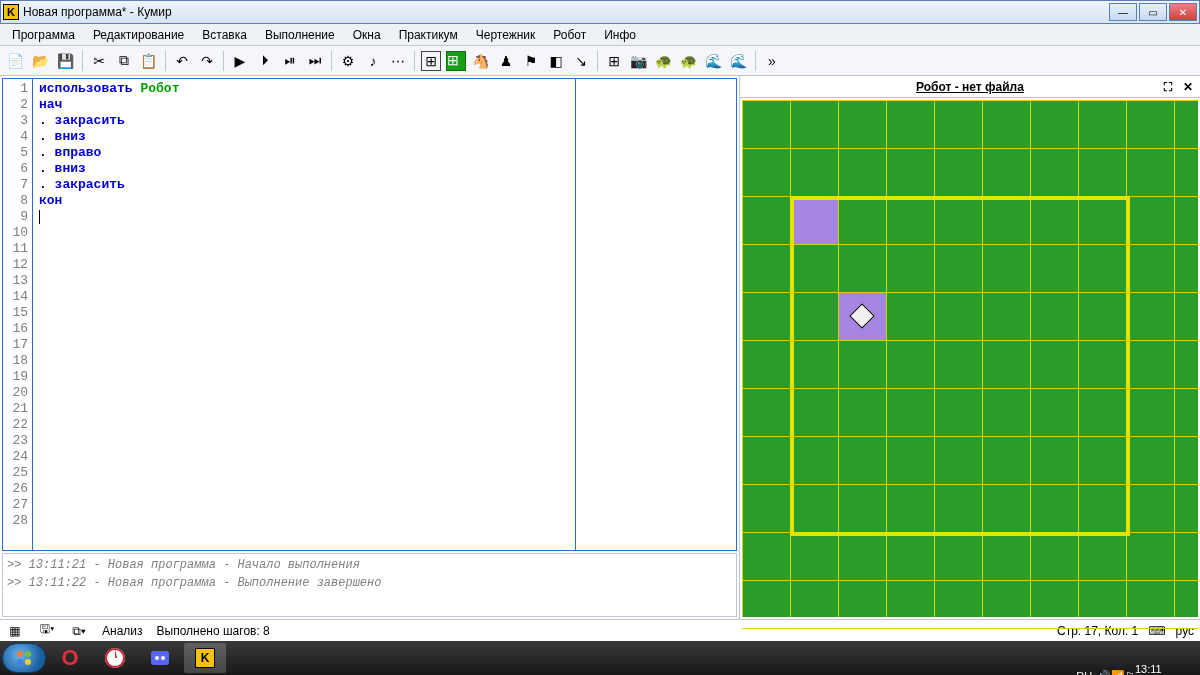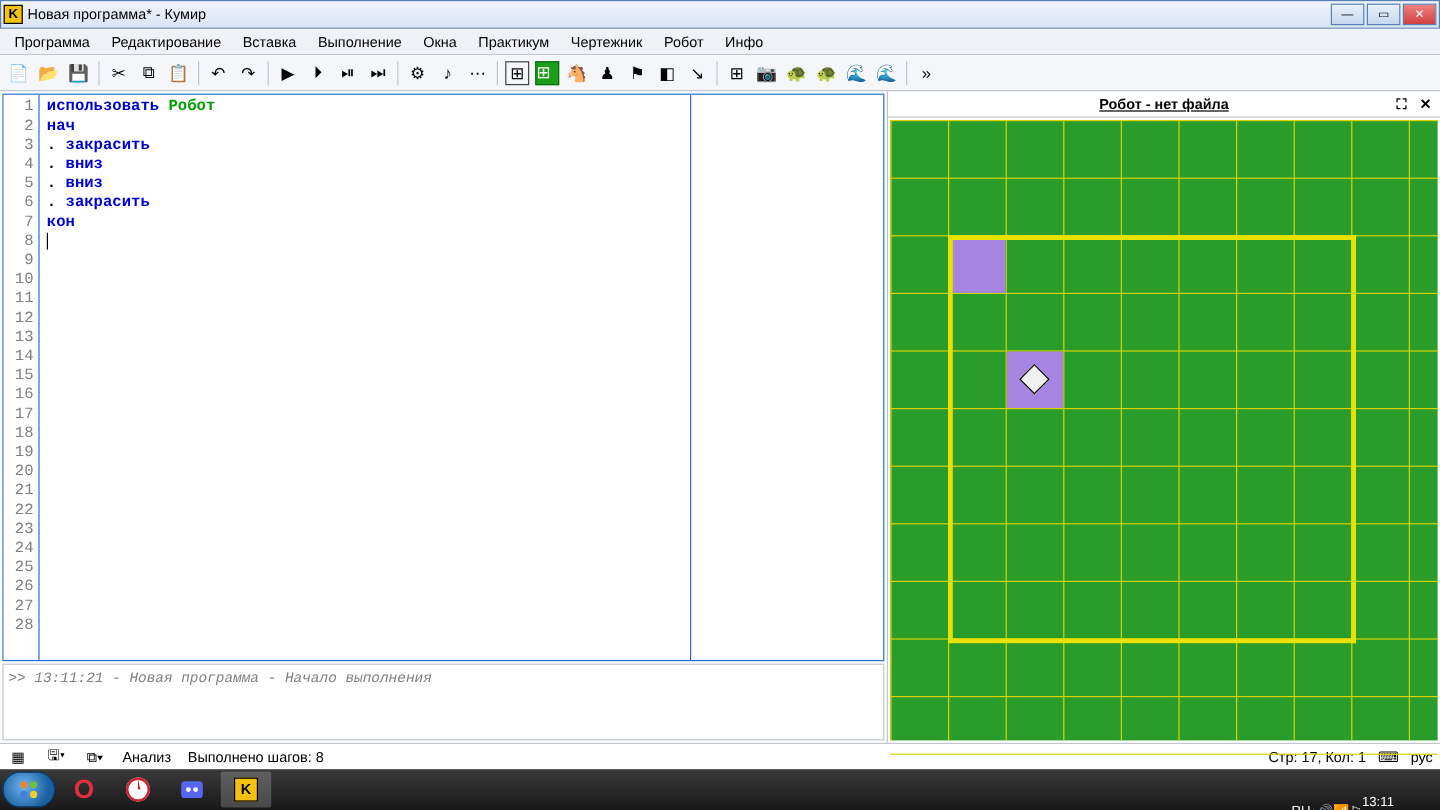--- a/index.html
+++ b/index.html
@@ -198,20 +198,21 @@
           <div>26</div>
           <div>27</div>
           <div>28</div>
         </div>
       <div class="code" id="code">
         <div class="vline"></div>
       <div class="line"><span class="kw-blue">использовать </span><span class="kw-green">Робот</span></div>
           <div class="line"><span class="kw-blue">нач</span></div>
           <div class="line"><span class="kw-black">. </span><span class="kw-blue">закрасить</span></div>
           <div class="line"><span class="kw-black">. </span><span class="kw-blue">вниз</span></div>
+          <div class="line"><span class="kw-black">. </span><span class="kw-blue">вправо</span></div>
           <div class="line"><span class="kw-black">. </span><span class="kw-blue">вниз</span></div>
           <div class="line"><span class="kw-black">. </span><span class="kw-blue">закрасить</span></div>
           <div class="line"><span class="kw-blue">кон</span></div>
           <div class="line"></div>
           <div class="line"></div>
           <div class="line"></div>
           <div class="line"></div>
           <div class="line"></div>
           <div class="line"></div>
           <div class="line"></div>
@@ -224,20 +225,21 @@
           <div class="line"></div>
           <div class="line"></div>
           <div class="line"></div>
           <div class="line"></div>
           <div class="line"></div>
           <div class="line"></div>
         </div>
     </div>
     <div class="console" id="console">
         <div class="cline">&gt;&gt; 13:11:21 - Новая программа - Начало выполнения</div>
+        <div class="cline">&gt;&gt; 13:11:22 - Новая программа - Выполнение завершено</div>
       </div>
   </div>
   <div class="right-pane">
     <div class="robot-header">
       <span>Робот - нет файла</span>
       <div class="hbtn max">⛶</div>
       <div class="hbtn cls">✕</div>
     </div>
     <div class="robot-field" id="robot-field">
         <div class="robot-grid">

